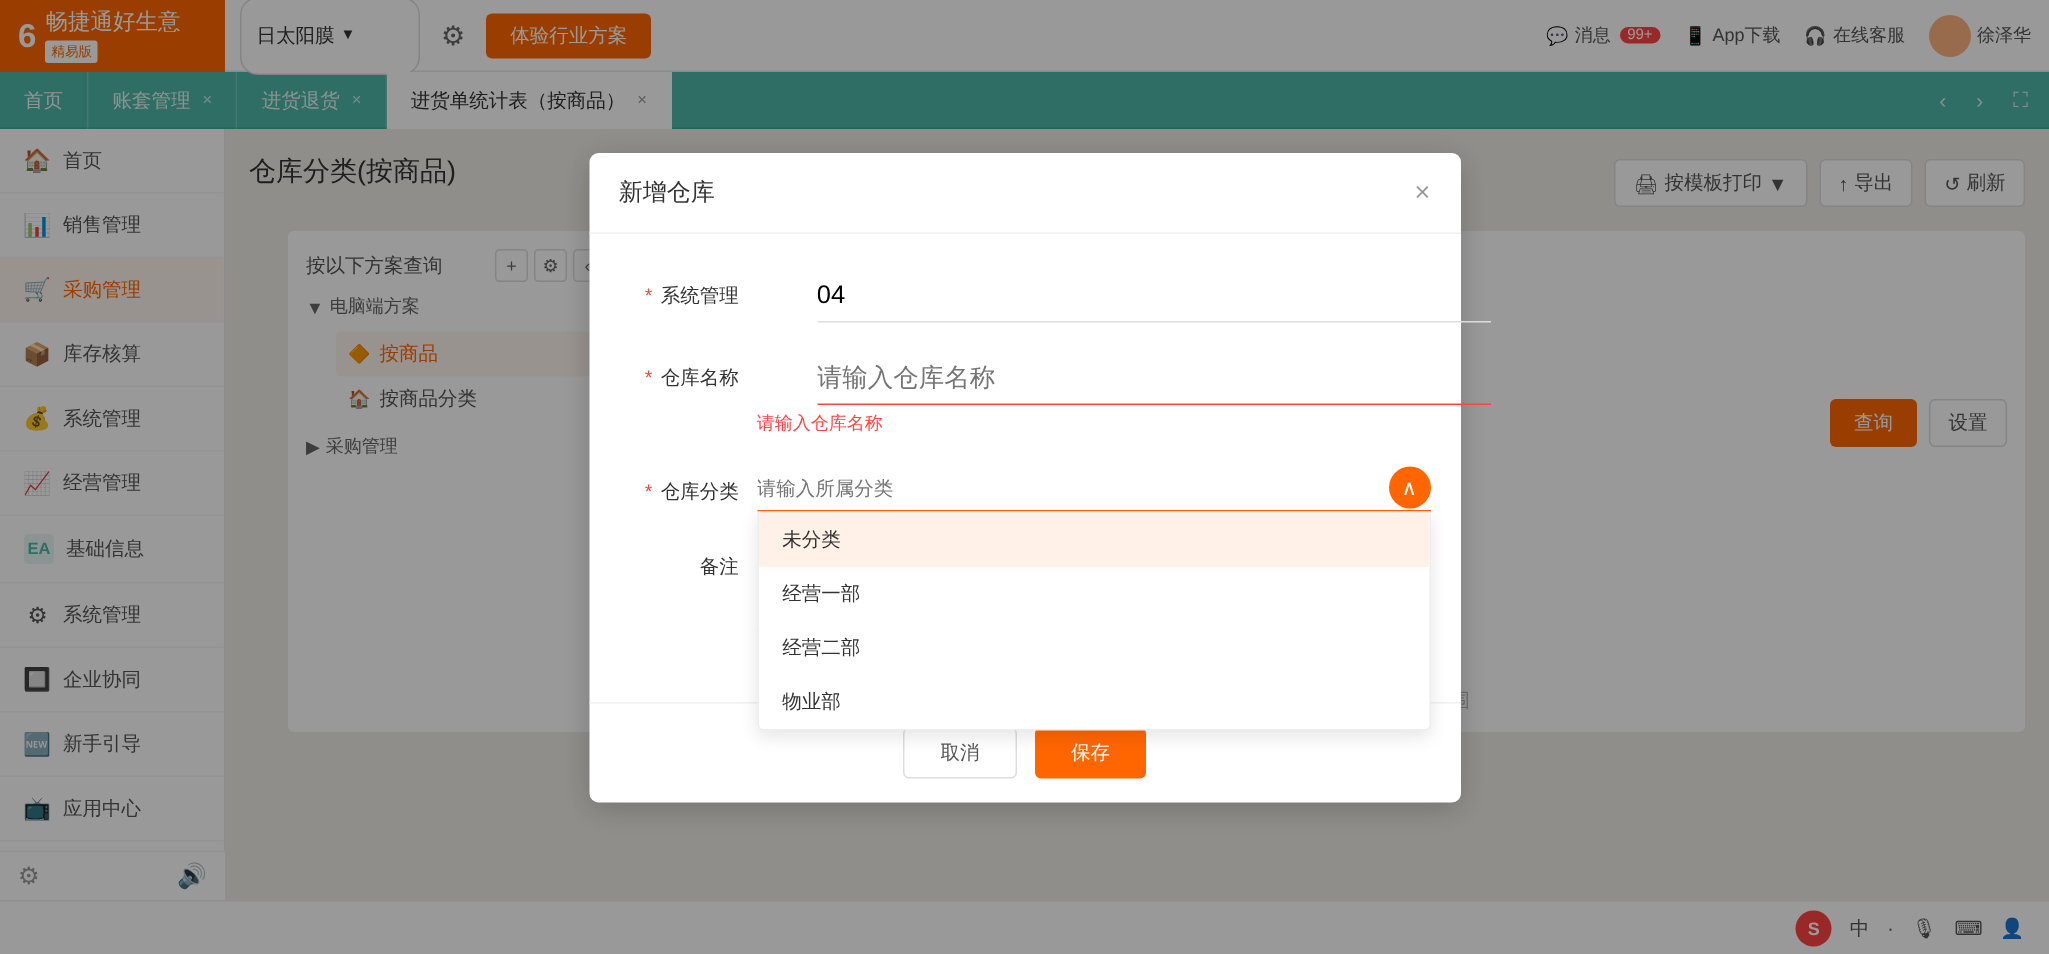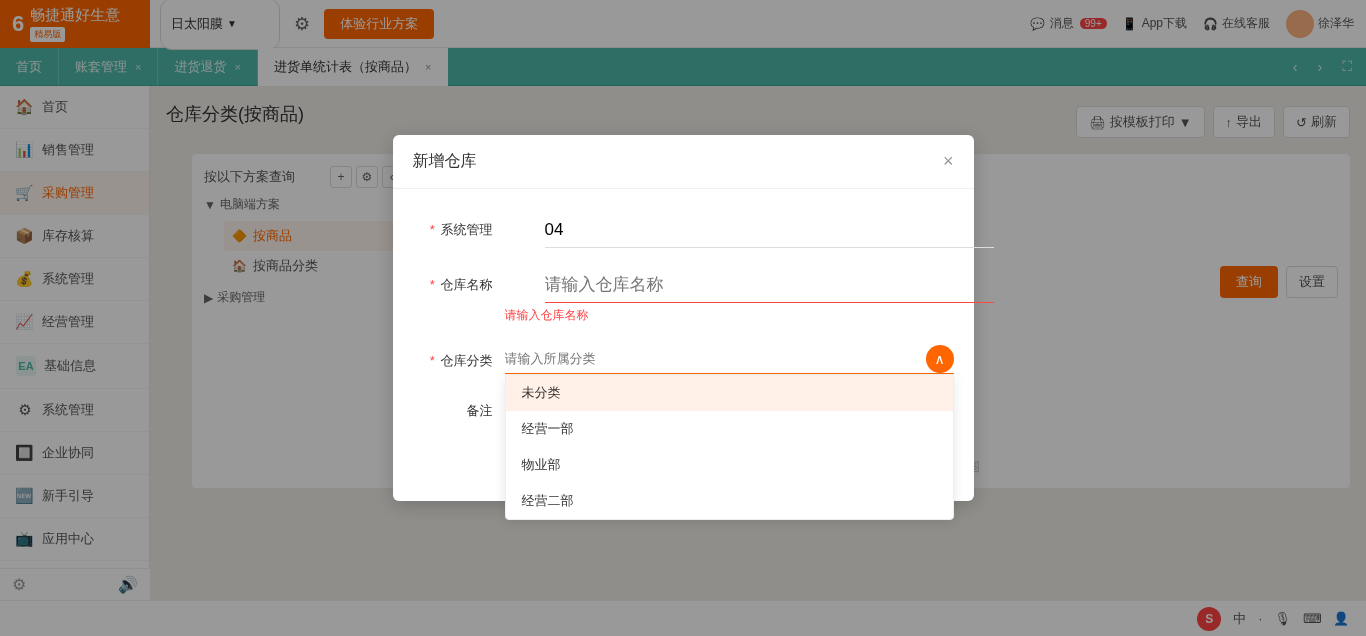--- a/index.html
+++ b/index.html
@@ -452,36 +452,40 @@
           <span>仓库分类</span>
         </div>
         <div class="form-field" style="position:relative;">
           <div class="select-field">
             <input type="text" class="select-input" placeholder="请输入所属分类" style="">
             <div class="select-arrow">∧</div>
           </div>
           <div class="dropdown-list">
             <div class="dropdown-item highlighted">未分类</div>
             <div class="dropdown-item">经营一部</div>
+            <div class="dropdown-item">经营二部</div>
             <div class="dropdown-item">物业部</div>
-            <div class="dropdown-item">经营二部</div>
           </div>
         </div>
       </div>
 
       <div class="form-row">
         <div class="form-label">
           <span>备注</span>
         </div>
         <div class="form-field">
           <textarea class="textarea-field" style=""></textarea>
         </div>
       </div>
     </div>
 
+    <div class="dialog-footer">
+      <button class="btn-cancel">取消</button>
+      <button class="btn-save">保存</button>
+    </div>
   </div>
 </div>
 
 <div class="bottom-bar">
   <div></div>
   <div class="bottom-right">
     <div class="s-logo">S</div>
     <span style="cursor:pointer;color:#555;">中</span>
     <span style="cursor:pointer;color:#555;">·</span>
     <span style="cursor:pointer;color:#555;">🎙</span>

